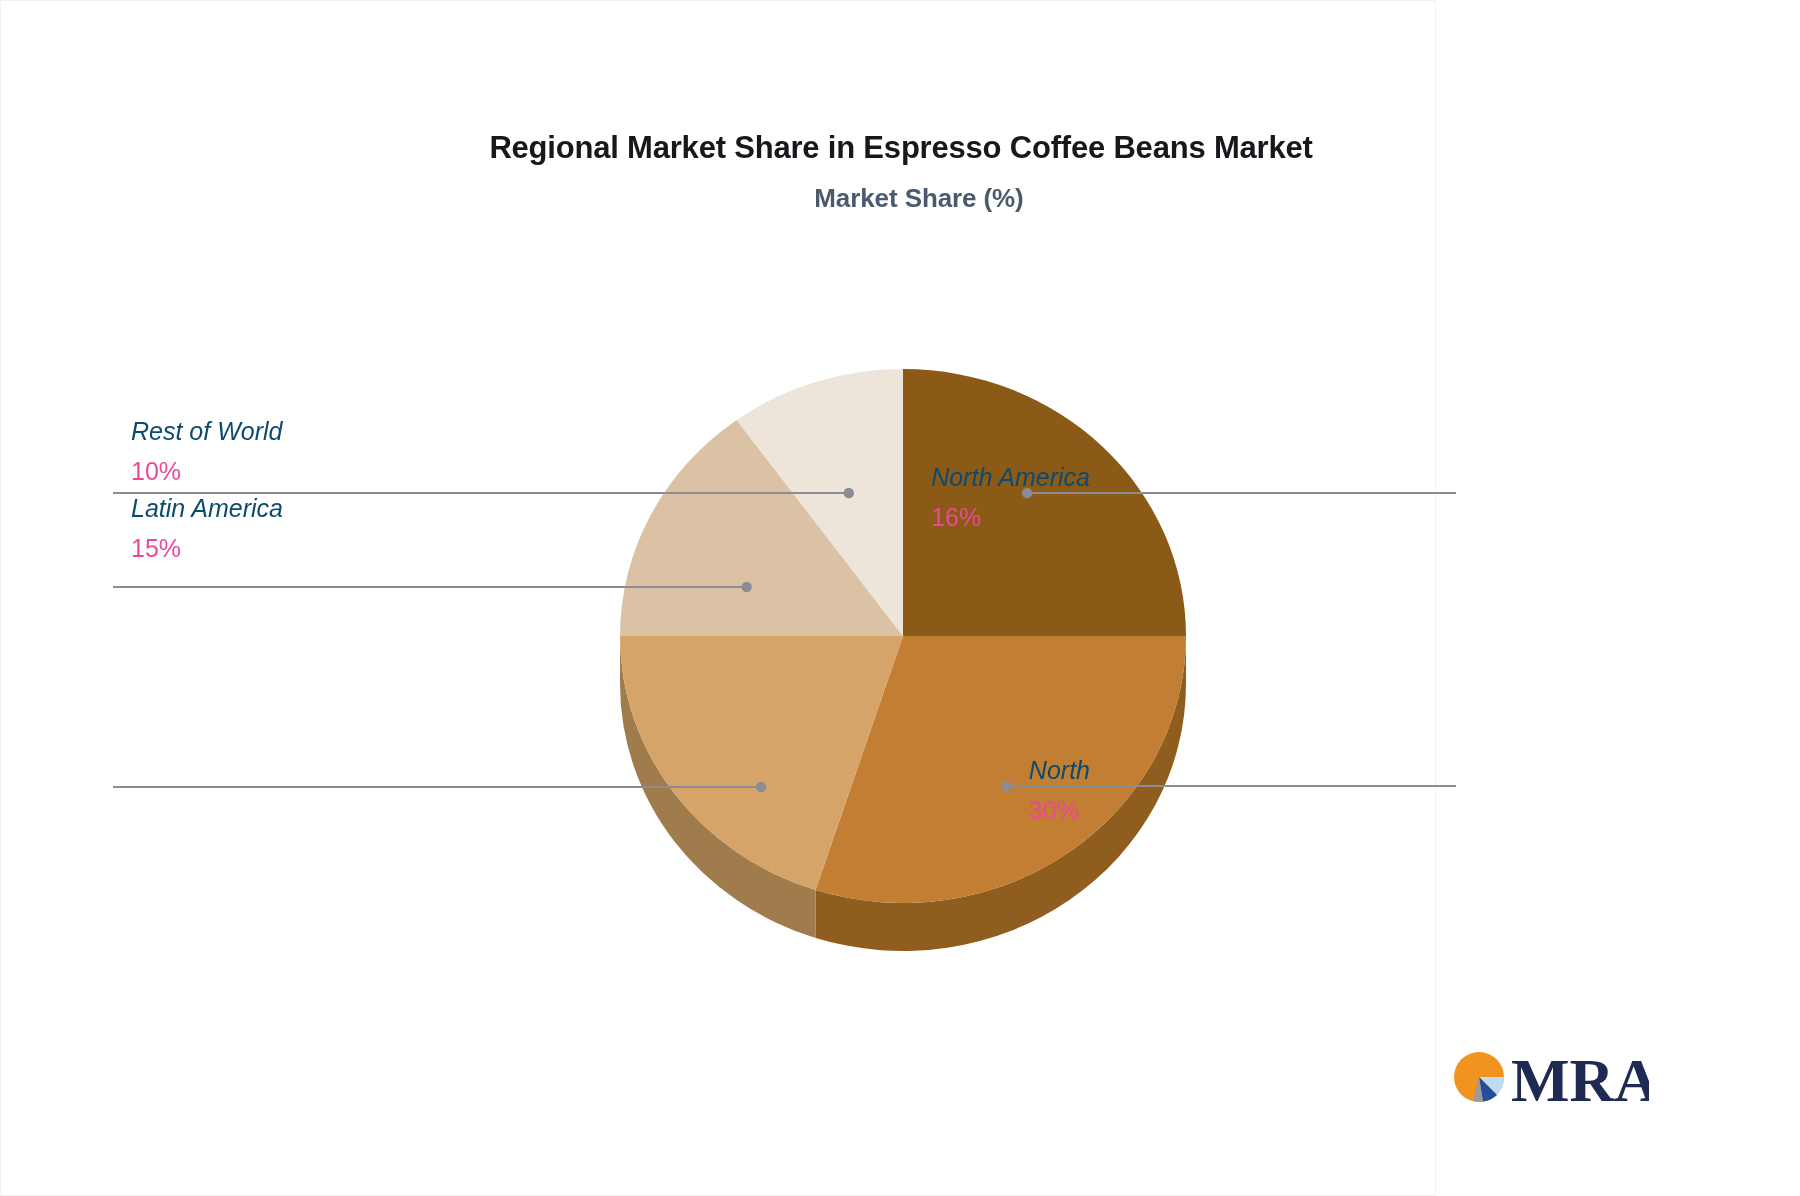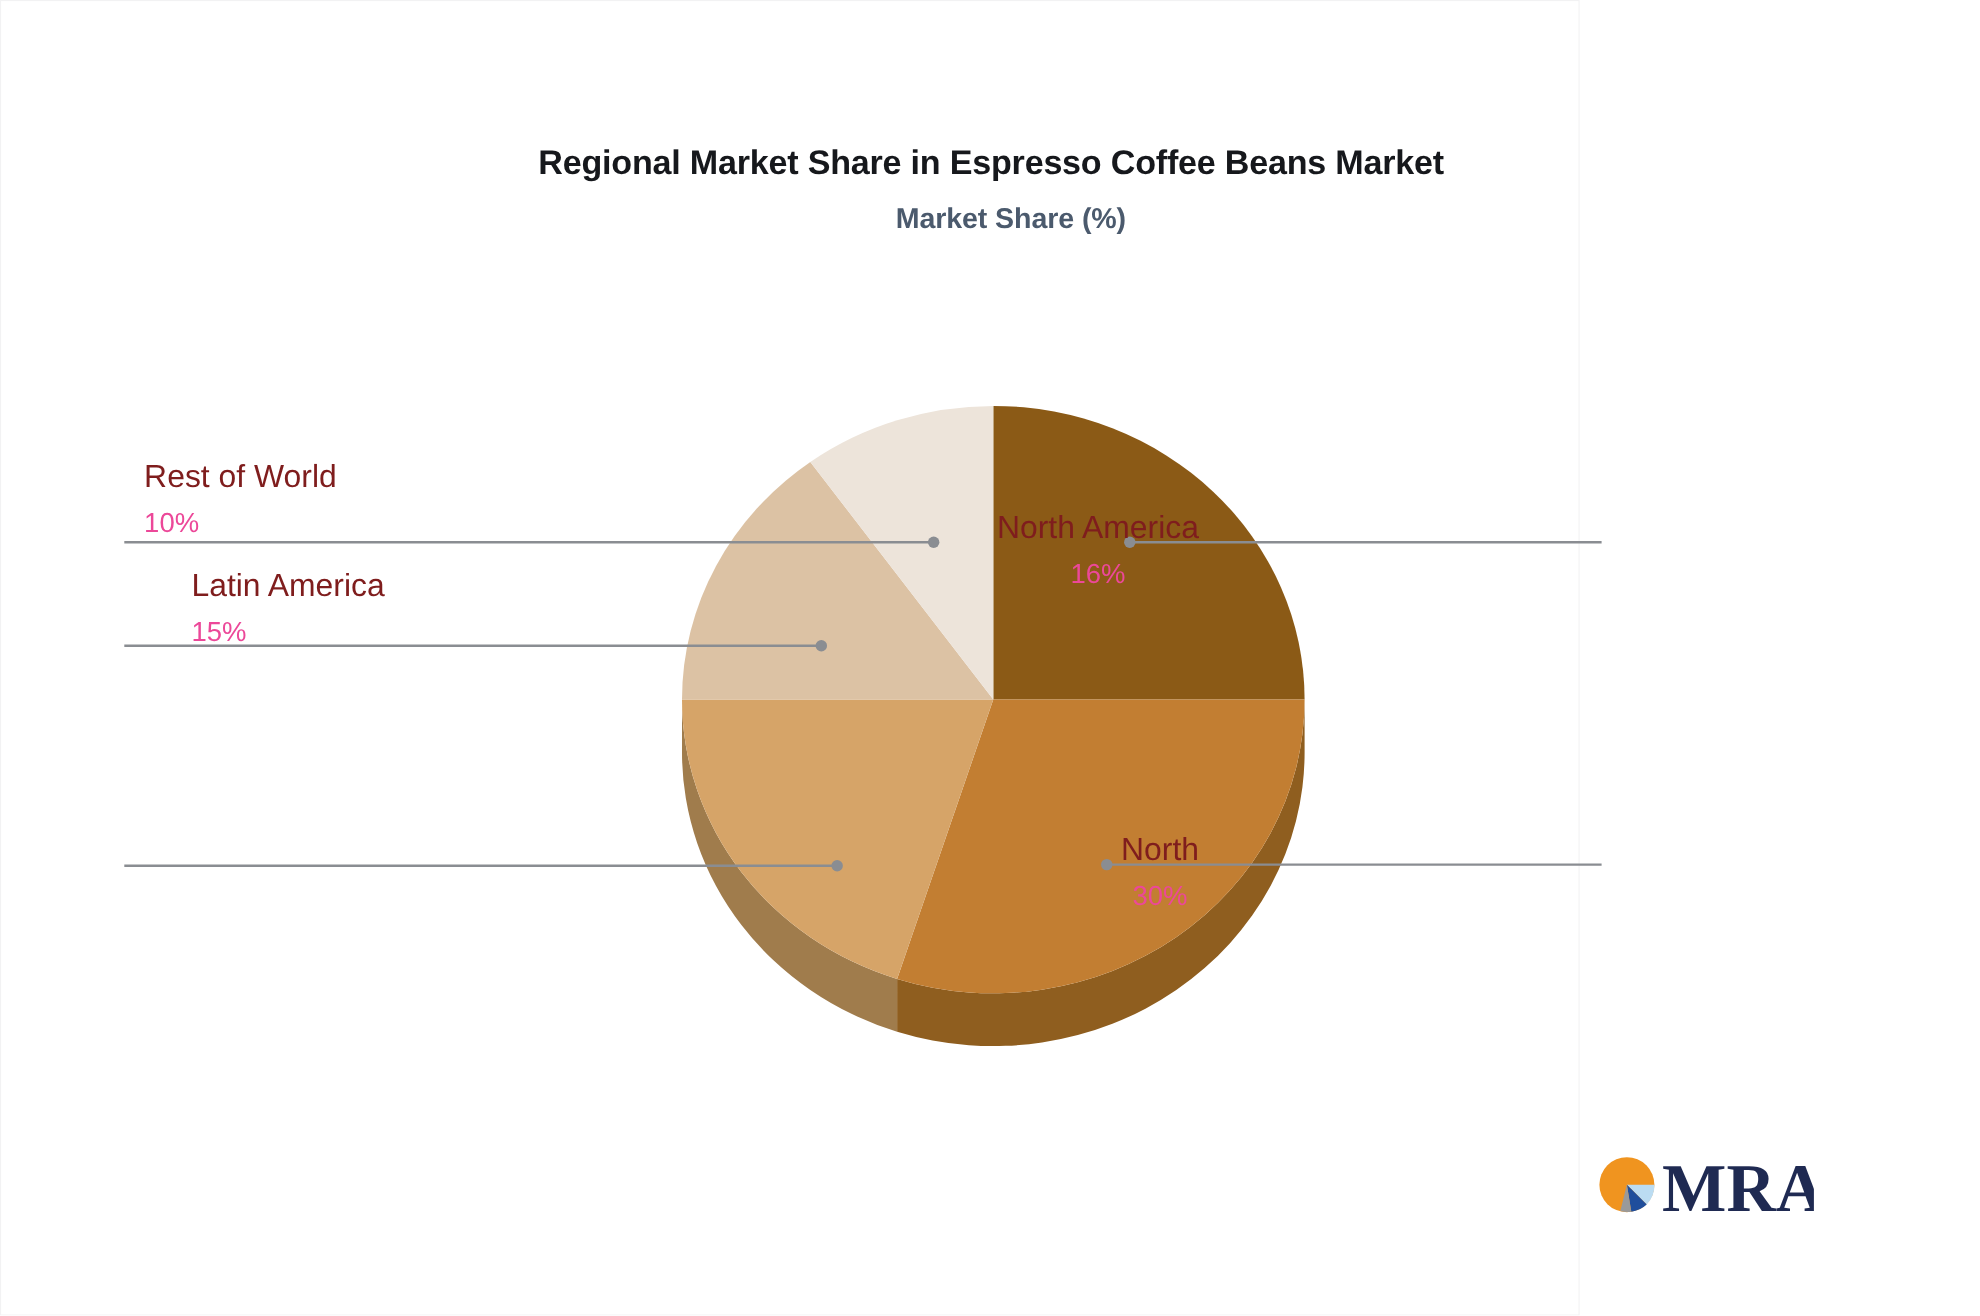--- a/index.html
+++ b/index.html
@@ -56,34 +56,35 @@
     height: 1196px;
     pointer-events: none;
   }
 
   
   .callout {
     position: absolute;
     font-family: "Liberation Sans", sans-serif;
   }
   .callout .cl-name {
-    font-size: 29px;
-    color: #7f1d1d;
+    font-size: 25px;
+    color: #0c4a6e;
     line-height: 1.25;
     white-space: nowrap;
+    font-style: italic;
   }
   .callout .cl-value {
     font-size: 25px;
     color: #ec4899;
     line-height: 1.25;
     margin-top: 9px;
     white-space: nowrap;
   }
   .callout.left { text-align: left; }
-  .callout.right { text-align: center; }
+  .callout.right { text-align: left; }
 
   
   #mra-logo {
     position: absolute;
     left: 1452px;
     top: 1040px;
     width: 196px;
     height: 72px;
   }
 </style>
@@ -127,21 +128,21 @@
         <line x1="847.7798781669717" y1="492" x2="112" y2="492" stroke="#8a8d92" stroke-width="2.2"></line>
         <circle cx="847.7798781669717" cy="492" r="5.2" fill="#8a8d92"></circle>
       </g>
   </svg>
 
   <div class="callout left" style="left:130px; top:415px;">
     <div class="cl-name">Rest of World</div>
     <div class="cl-value">10%</div>
   </div>
 
-  <div class="callout left" style="left:130px; top:514px;margin-left:43px;">
+  <div class="callout left" style="left:130px; top:492px;">
     <div class="cl-name">Latin America</div>
     <div class="cl-value">15%</div>
   </div>
 
 
   <div class="callout right" style="right:345px; top:461px;">
     <div class="cl-name">North America</div>
     <div class="cl-value">16%</div>
   </div>
 

